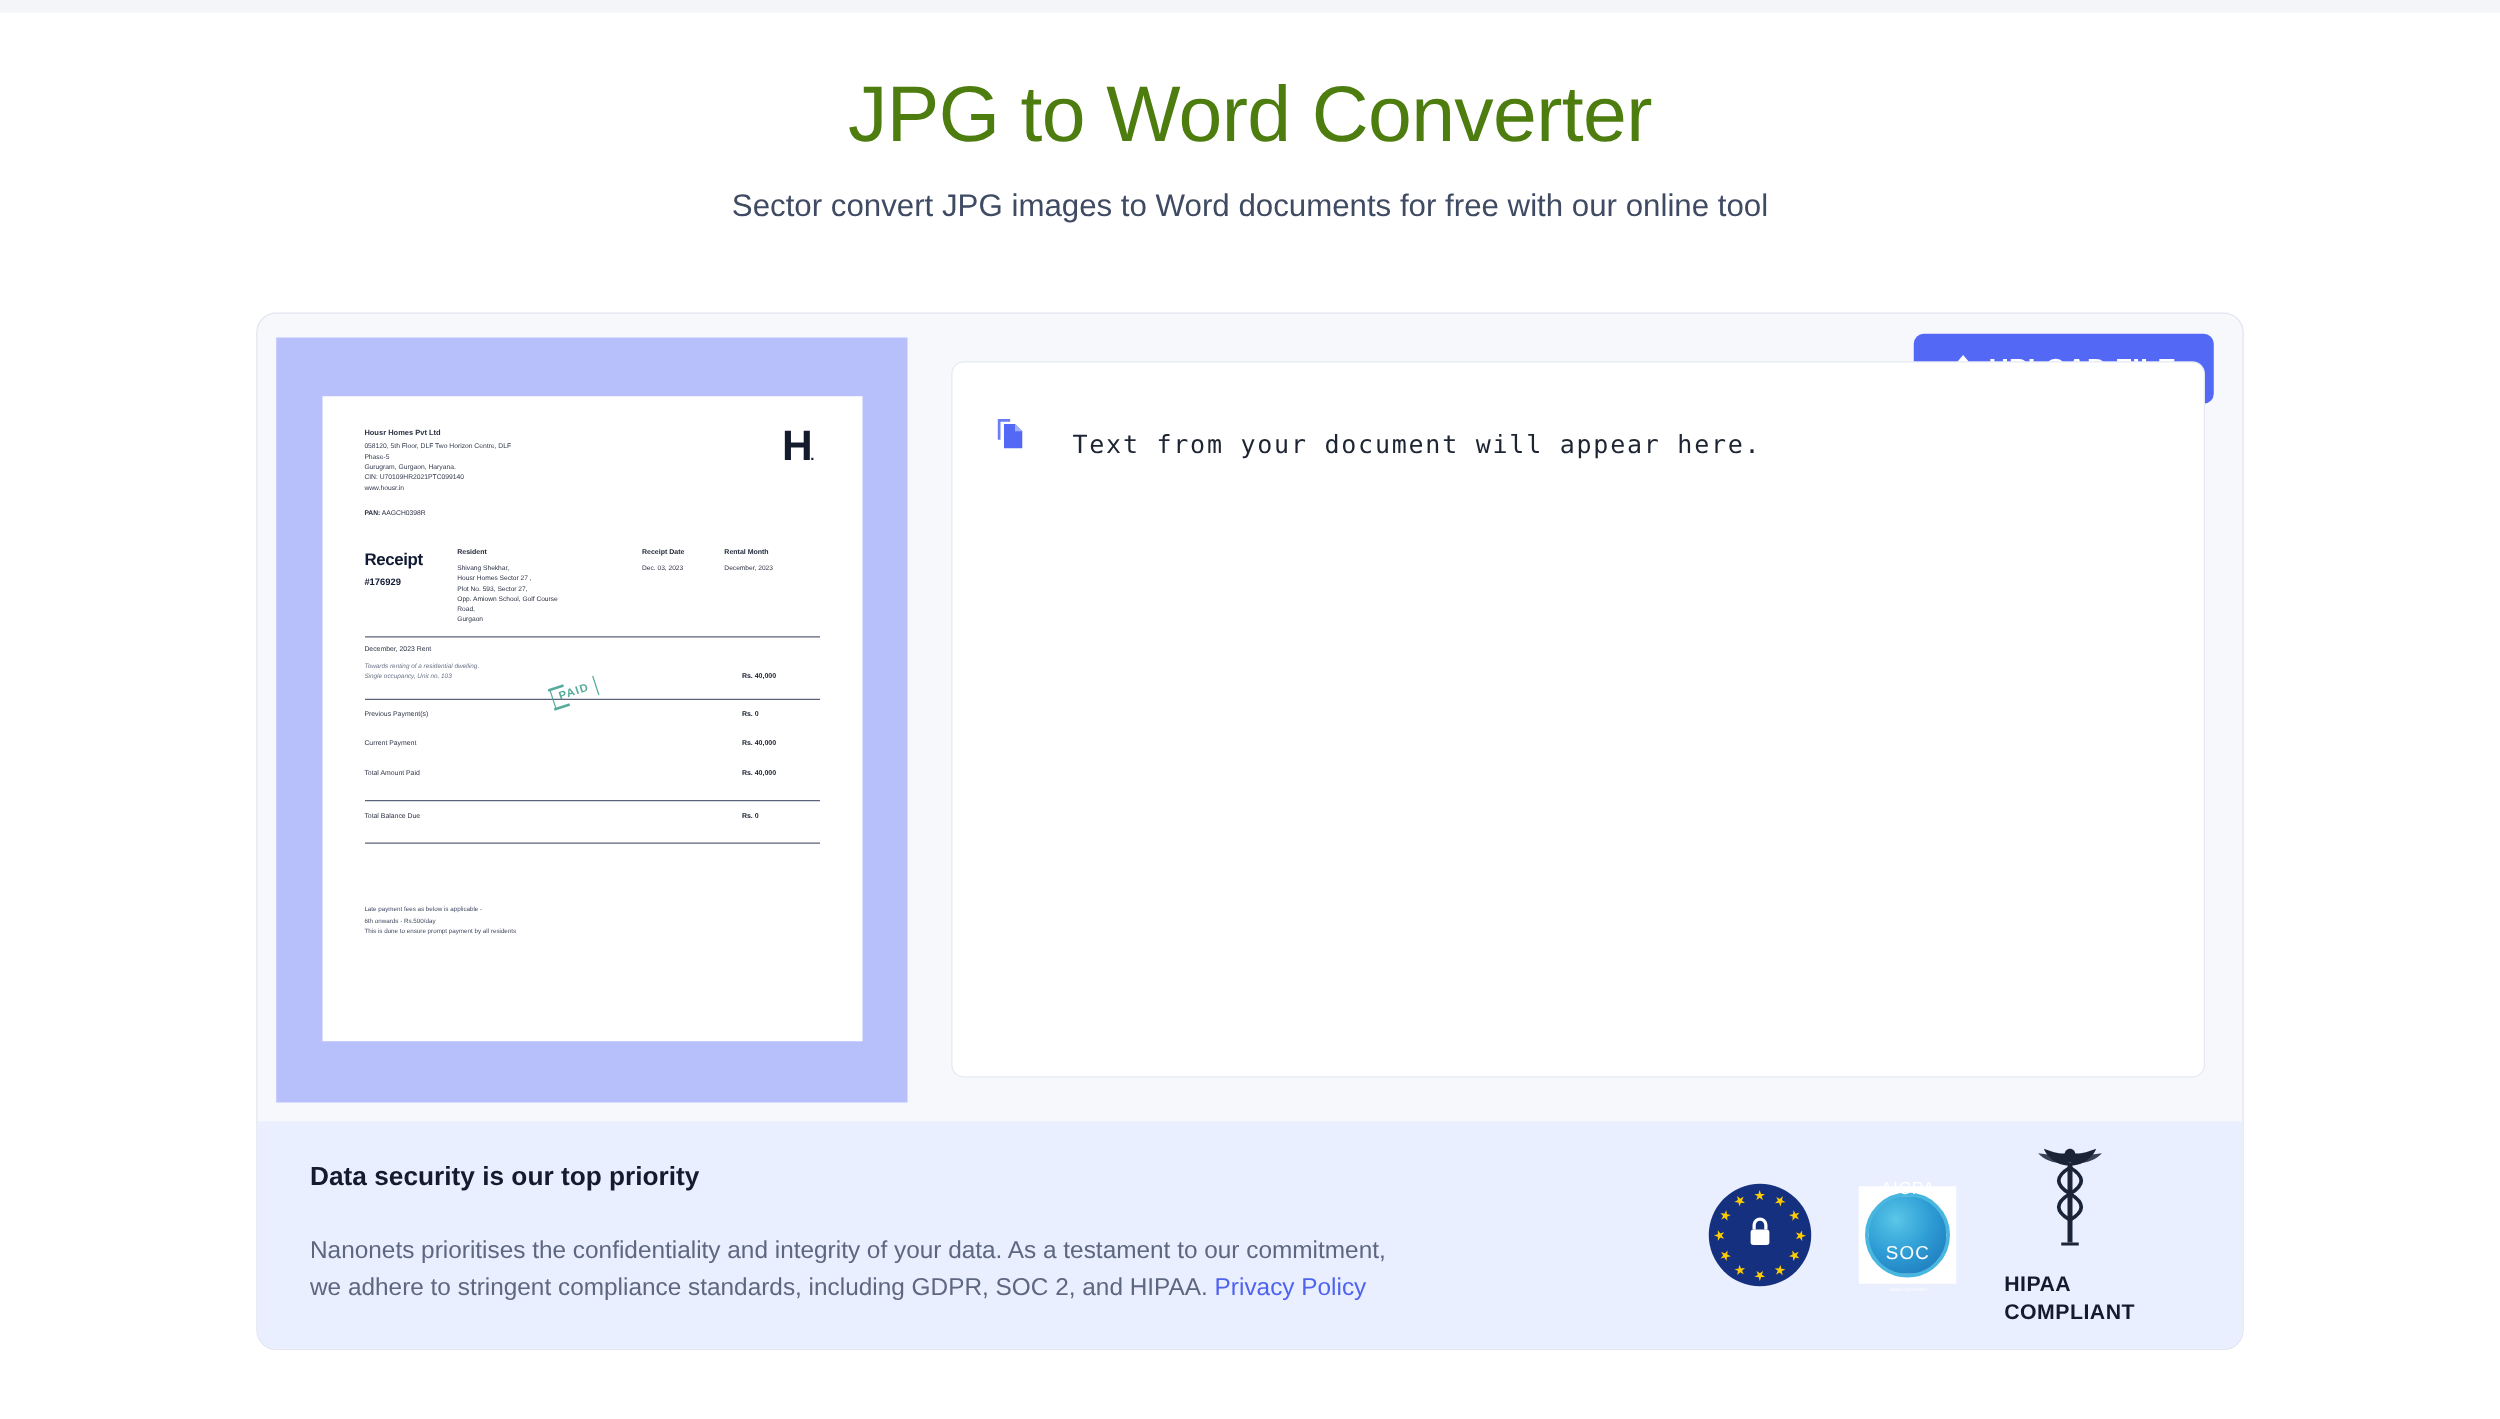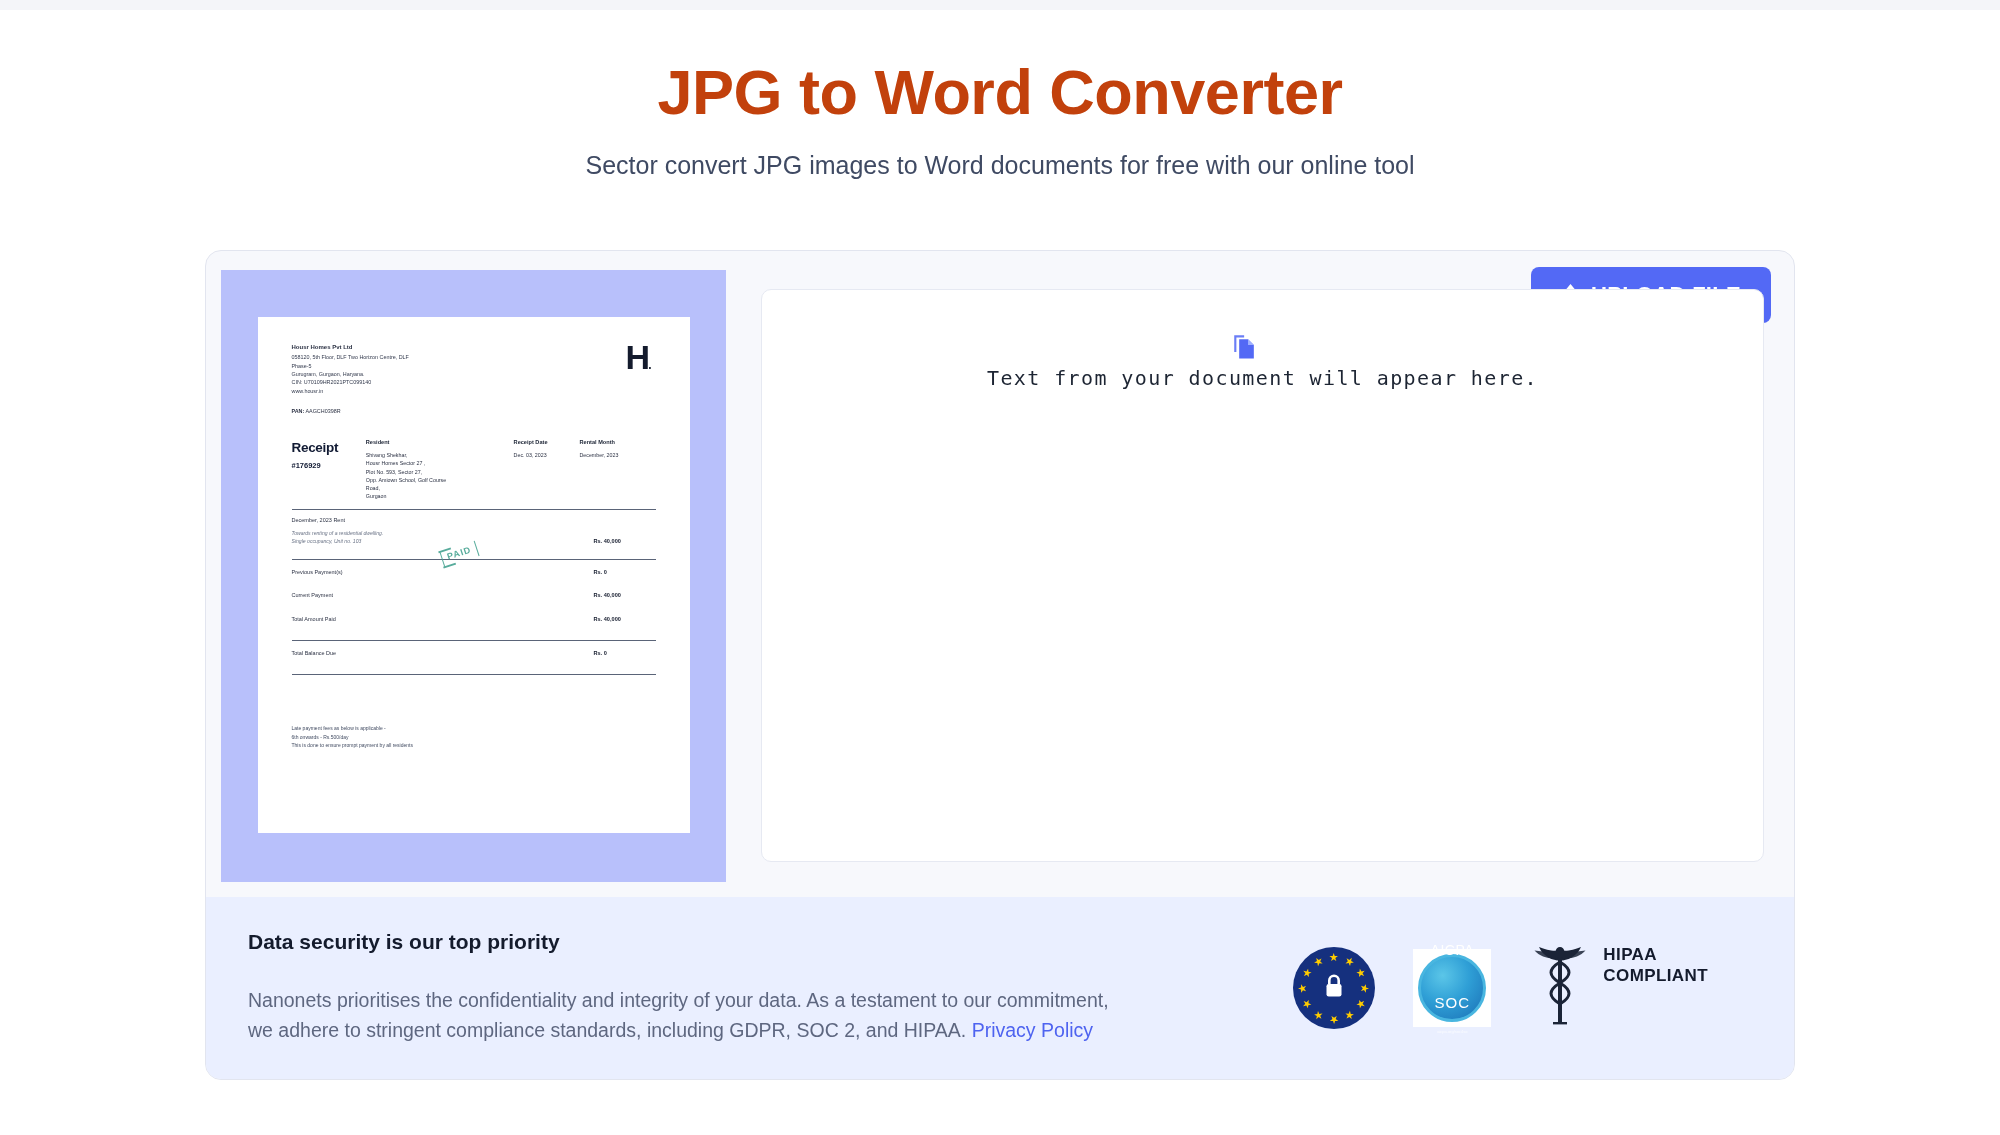--- a/index.html
+++ b/index.html
@@ -11,21 +11,21 @@
   }
   .top-strip {
     position: absolute; top: 0; left: 0; width: 2000px; height: 10px;
     background: #f4f5f9;
   }
   .page { position: relative; width: 2000px; height: 1135px; }
 
   
   .hero { text-align: center; padding-top: 58px; }
   .hero-title {
-    font-size: 63px; font-weight: bold; color: #c2410c;
+    font-size: 63px; font-weight: normal; color: #4d7c0f;
     letter-spacing: -0.5px; line-height: 1.1;
   }
   .hero-sub {
     font-size: 25px; color: #3f4a63; margin-top: 24px; font-weight: 400;
   }
 
   
   .card {
     position: absolute; left: 205px; top: 250px;
     width: 1590px; height: 830px;
@@ -94,21 +94,21 @@
   .doc-footnote { position: absolute; left: 34px; bottom: 84px; font-size: 5px; color: #414b61; line-height: 1.65; }
 
   
   .text-pane {
     position: absolute; left: 555px; top: 38px;
     width: 1003px; height: 573px;
     background: #ffffff;
     border: 1px solid #e6e9f2;
     border-radius: 10px;
   }
-  .text-pane-inner { display: flex; align-items: center; padding: 40px 34px; flex-direction: column; }
+  .text-pane-inner { display: flex; align-items: flex-end; padding: 40px 34px; }
   .copy-icon { margin-top: 4px; margin-right: 36px; flex: none; }
   .placeholder-text {
     font-family: "DejaVu Sans Mono", "Liberation Mono", monospace;
     font-size: 20px; color: #1d2533; letter-spacing: 1.4px; white-space: nowrap;
   }
 
   
   .upload-btn {
     position: absolute; right: 23px; top: 16px;
     background: #5369f5; color: #ffffff;
@@ -154,21 +154,21 @@
     border: 3px solid #49b6e0;
     display: flex; flex-direction: column; align-items: center; justify-content: center;
     color: #ffffff;
     gap: 16px;
   }
   .soc-aicpa { font-size: 14px; letter-spacing: .5px; line-height: 1; }
   .soc-rule { width: 42px; height: 1px; background: rgba(255,255,255,.85); margin: 3px 0; }
   .soc-soc { font-size: 15px; letter-spacing: 1px; line-height: 1; }
   .soc-fine { font-size: 4px; margin-top: 3px; opacity: .8; }
 
-  .hipaa-badge { display: flex; gap: 12px; }
+  .hipaa-badge { display: flex; align-items: center; gap: 12px; flex-direction: column; }
   .hipaa-text { color: #141b2d; font-size: 17px; font-weight: bold; line-height: 1.25; letter-spacing: .4px; }
 </style>
 </head>
 <body>
 
 <div class="page">
 
   <div class="top-strip"></div>
 
   <div class="hero">

